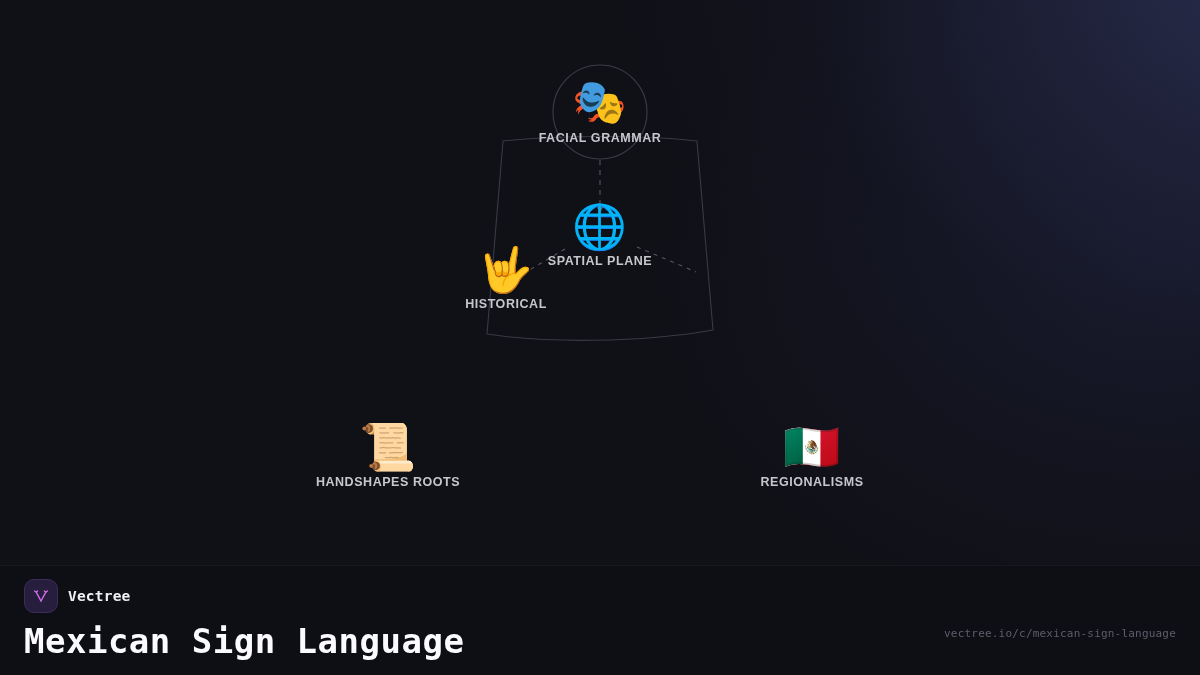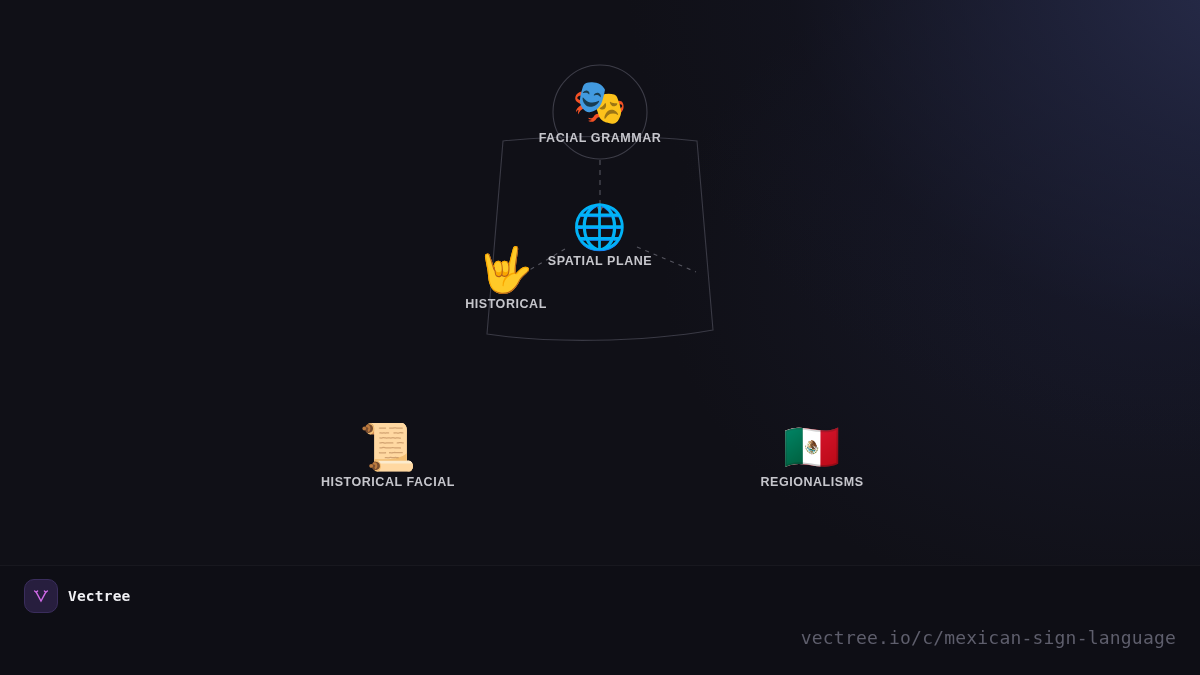--- a/index.html
+++ b/index.html
@@ -131,21 +131,21 @@
     font-weight: bold;
     color: #fafaff;
     letter-spacing: 0.5px;
     white-space: nowrap;
   }
   #footer-url {
     position: absolute;
     right: 24px;
     top: 61px;
     font-family: "DejaVu Sans Mono", monospace;
-    font-size: 18px;
+    font-size: 11px;
     color: #5e5e6c;
     letter-spacing: 0.2px;
     white-space: nowrap;
   }
 </style>
 </head>
 <body>
 
 <div id="bg-base"></div>
 <div id="bg-glow"></div>
@@ -184,21 +184,21 @@
     <div class="node-label">SPATIAL PLANE</div>
   </div>
 
   <div class="node" id="node-handshapes">
     <div class="node-emoji">🤟</div>
     <div class="node-label">HISTORICAL</div>
   </div>
 
   <div class="node" id="node-historical-roots">
     <div class="node-emoji">📜</div>
-    <div class="node-label">HISTORICAL FACIAL</div>
+    <div class="node-label">HANDSHAPES ROOTS</div>
   </div>
 
   <div class="node" id="node-regionalisms">
     <div class="node-emoji">🇲🇽</div>
     <div class="node-label">REGIONALISMS</div>
   </div>
 
 </div>
 
 <div id="footer">
@@ -209,16 +209,17 @@
         <g stroke="#d06ae8" stroke-width="1.4" fill="none" stroke-linecap="round">
           <path d="M5.2 6.2 L10 15 L14.8 6.2"></path>
           <path d="M3.6 5.0 L5.2 6.2 L6.6 4.9"></path>
           <path d="M13.4 4.9 L14.8 6.2 L16.4 5.0"></path>
         </g>
       </svg>
     </div>
     <div id="brand-name">Vectree</div>
   </div>
 
+  <div id="page-title">Mexican Sign Language</div>
 
   <div id="footer-url">vectree.io/c/mexican-sign-language</div>
 
 </div>
 
 </body></html>

